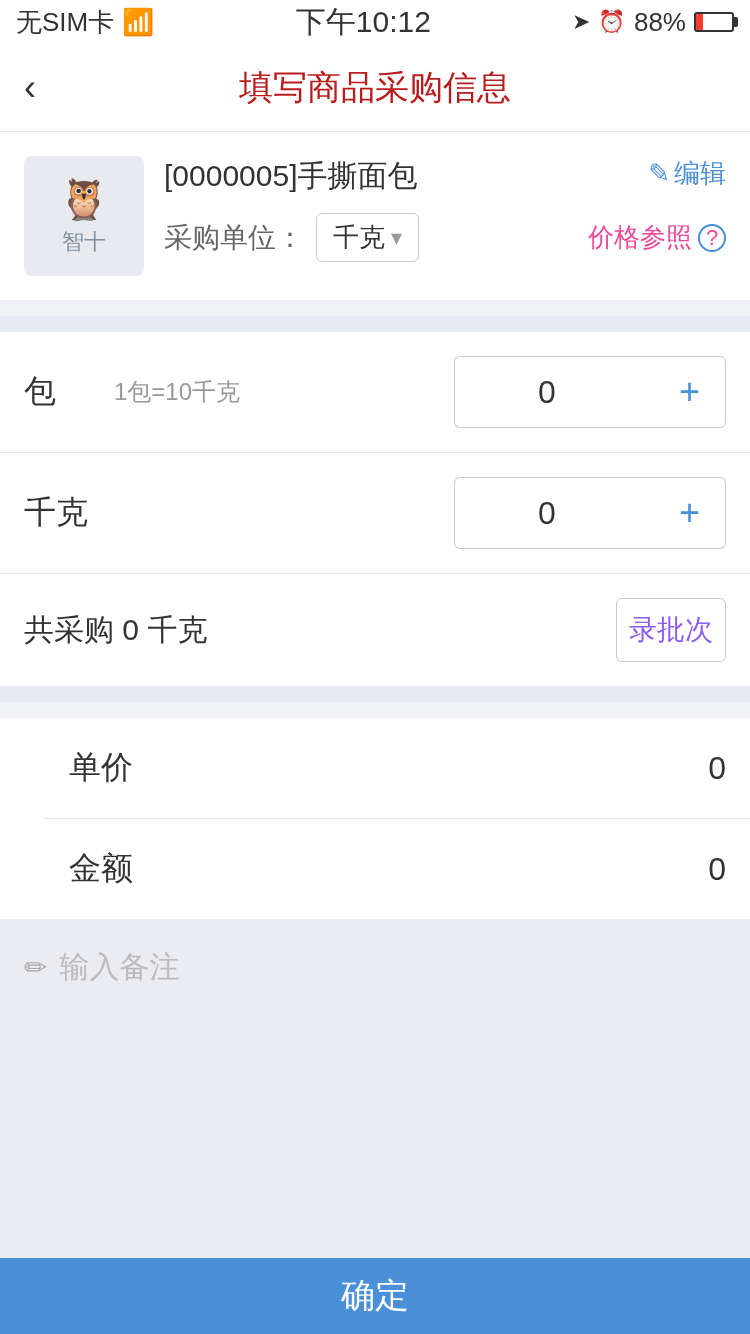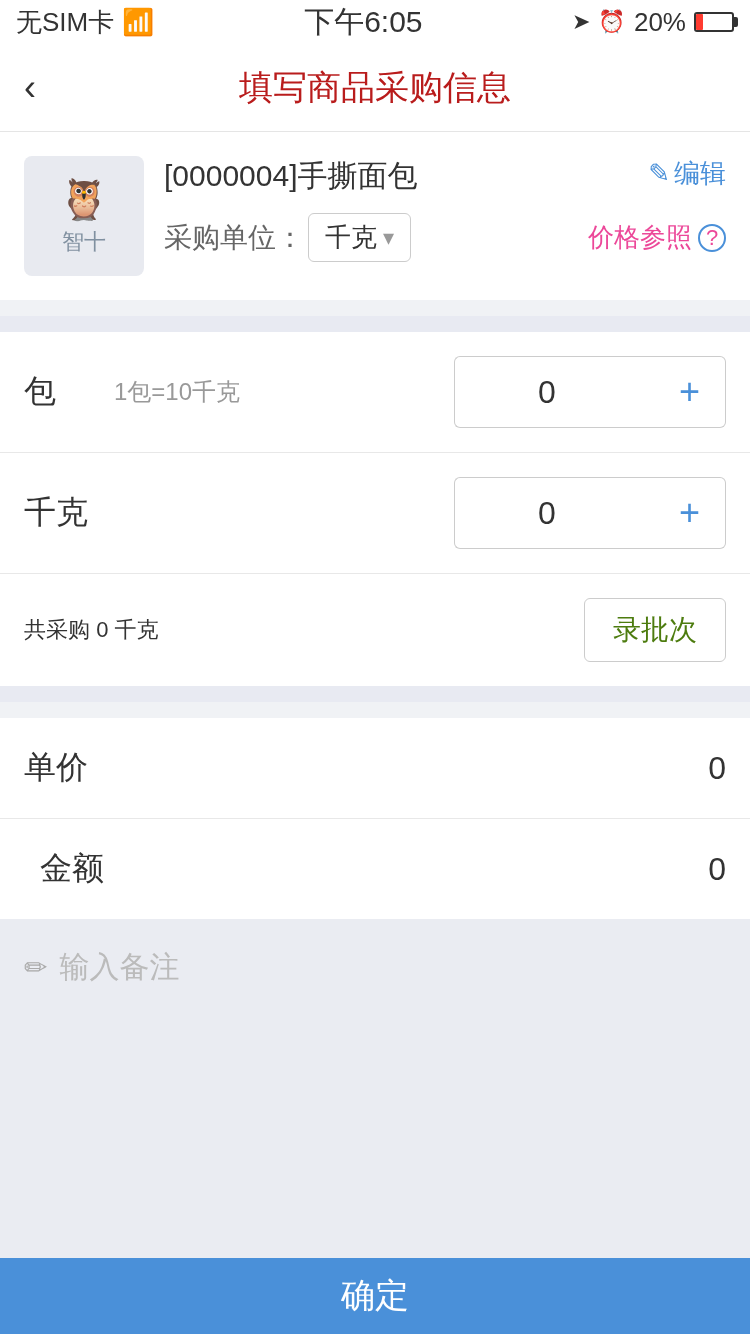--- a/index.html
+++ b/index.html
@@ -124,21 +124,21 @@
       font-size: 26px;
       color: #4a90d9;
       display: flex;
       align-items: center;
       gap: 4px;
       cursor: pointer;
     }
     .unit-row {
       display: flex;
       align-items: center;
-      gap: 4px;
+      gap: 12px;
       text-align: center;
     }
     .unit-label {
       font-size: 28px;
       color: #666;
     }
     .unit-selector {
       border: 1px solid #ccc;
       border-radius: 6px;
       padding: 6px 16px;
@@ -221,47 +221,47 @@
 
     
     .total-row {
       background: #fff;
       display: flex;
       align-items: center;
       justify-content: space-between;
       padding: 24px 24px;
     }
     .total-label {
-      font-size: 22px;
+      font-size: 30px;
       color: #333;
     }
     .record-batch-btn {
       border: 1px solid #ccc;
       border-radius: 6px;
-      padding: 12px 28px;
+      padding: 12px 12px;
       font-size: 28px;
-      color: #4d7c0f;
+      color: #8b5cf6;
       background: #fff;
       cursor: pointer;
     }
 
     
     .info-section {
       background: #fff;
       margin-top: 16px;
+      padding-left: 45px;
     }
     .info-row {
       display: flex;
       align-items: center;
       padding: 28px 24px;
       border-bottom: 1px solid #e8e8e8;
     }
     .info-row:last-child {
       border-bottom: none;
-      text-align: right;
     }
     .info-label {
       font-size: 32px;
       color: #333;
       min-width: 80px;
     }
     .info-value {
       margin-left: auto;
       font-size: 32px;
       color: #333;
@@ -307,44 +307,44 @@
     }
   </style>
 </head>
 <body>
 
 <div class="status-bar">
   <div class="status-left">
     <span>无SIM卡</span>
     <span>📶</span>
   </div>
-  <div class="status-center">下午6:05</div>
+  <div class="status-center">下午10:12</div>
   <div class="status-right">
     <span style="font-size:22px;">➤</span>
     <span style="font-size:22px;">⏰</span>
-    <span>20%</span>
+    <span>88%</span>
     <span class="battery-icon">
       <span class="battery-fill"></span>
     </span>
   </div>
 </div>
 
 <div class="nav-bar">
   <div class="nav-back">‹</div>
   <div class="nav-title">填写商品采购信息</div>
 </div>
 
 <div class="product-card">
   <div class="product-image">
     <div class="owl-icon">🦉</div>
     <div>智十</div>
   </div>
   <div class="product-info">
     <div class="product-name-row">
-      <div class="product-name">[0000004]手撕面包</div>
+      <div class="product-name">[0000005]手撕面包</div>
       <div class="edit-btn">
         <span>✎</span>
         <span>编辑</span>
       </div>
     </div>
     <div class="unit-row">
       <span class="unit-label">采购单位：</span>
       <div class="unit-selector">
         <span>千克</span>
         <span style="font-size:22px; color:#999;">▾</span>

